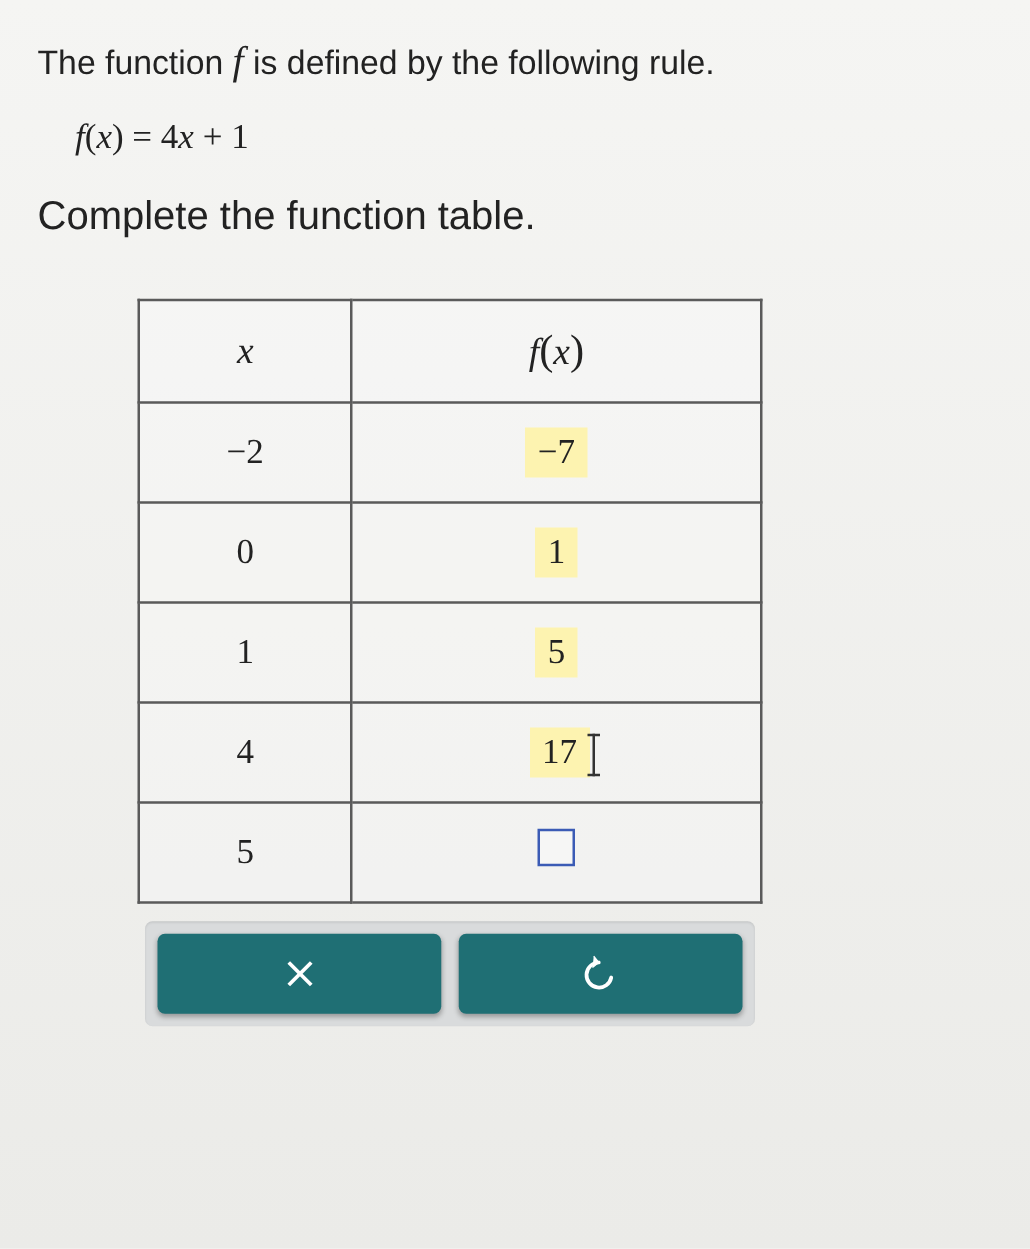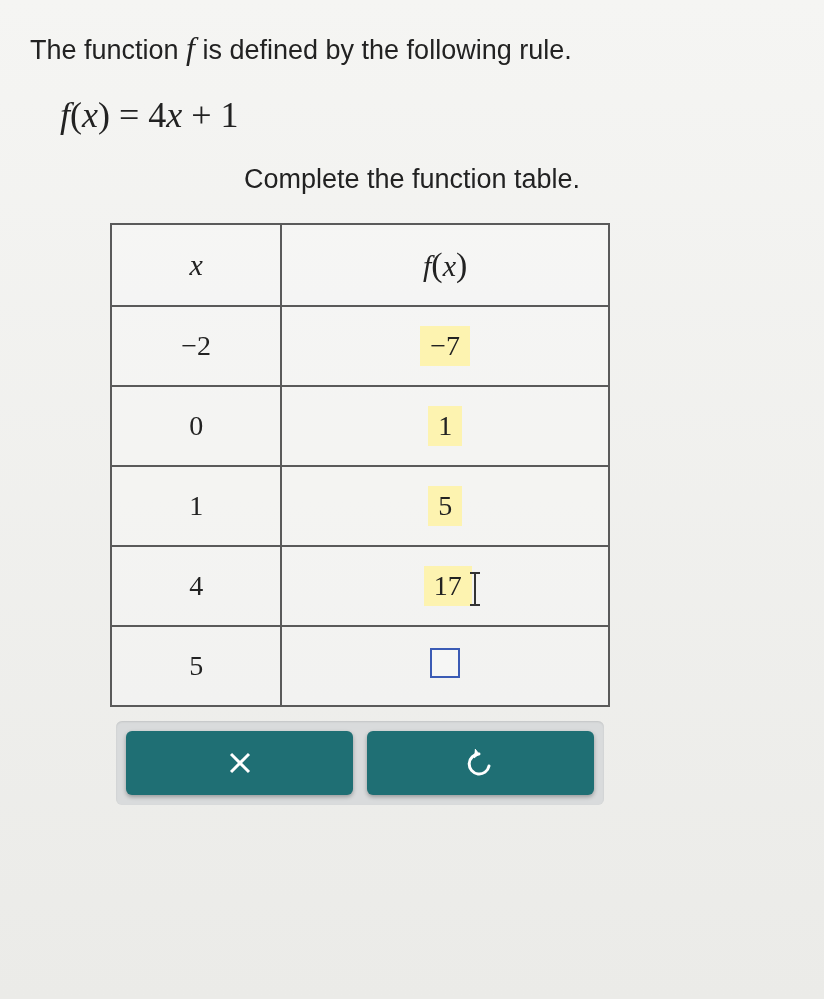--- a/index.html
+++ b/index.html
@@ -20,30 +20,29 @@
       margin-bottom: 12px;
     }
     .intro .f-italic {
       font-family: 'Times New Roman', serif;
       font-style: italic;
       font-size: 32px;
     }
     .equation {
       font-family: 'Times New Roman', serif;
       font-style: italic;
-      font-size: 36px;
+      font-size: 28px;
       margin: 22px 0 28px 30px;
     }
     .equation .up {
       font-style: normal;
     }
     .prompt {
-      font-size: 27px;
-      margin-bottom: 28px;
-      text-align: center;
+      font-size: 32px;
+      margin-bottom: 48px;
     }
     .table-wrap {
       margin-left: 80px;
       width: 500px;
     }
     table {
       border-collapse: collapse;
       width: 100%;
       background: rgba(255,255,255,0.2);
     }

